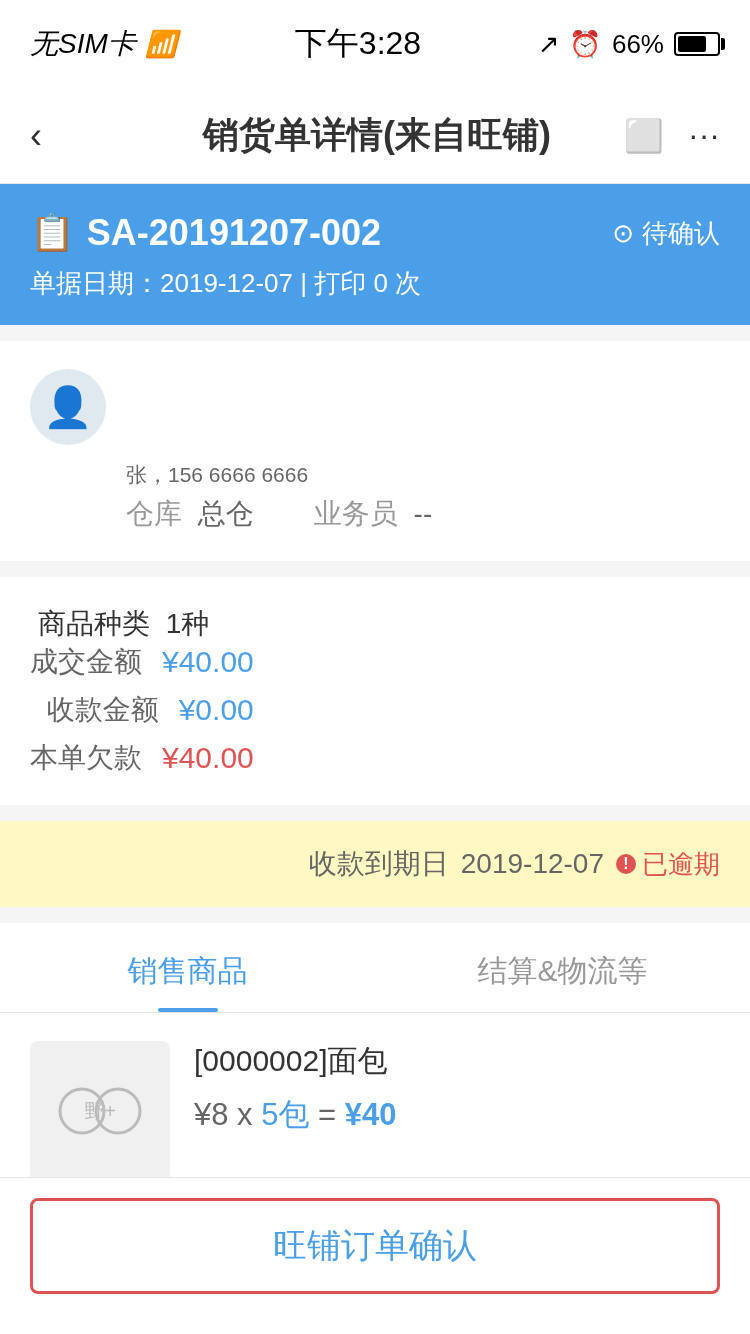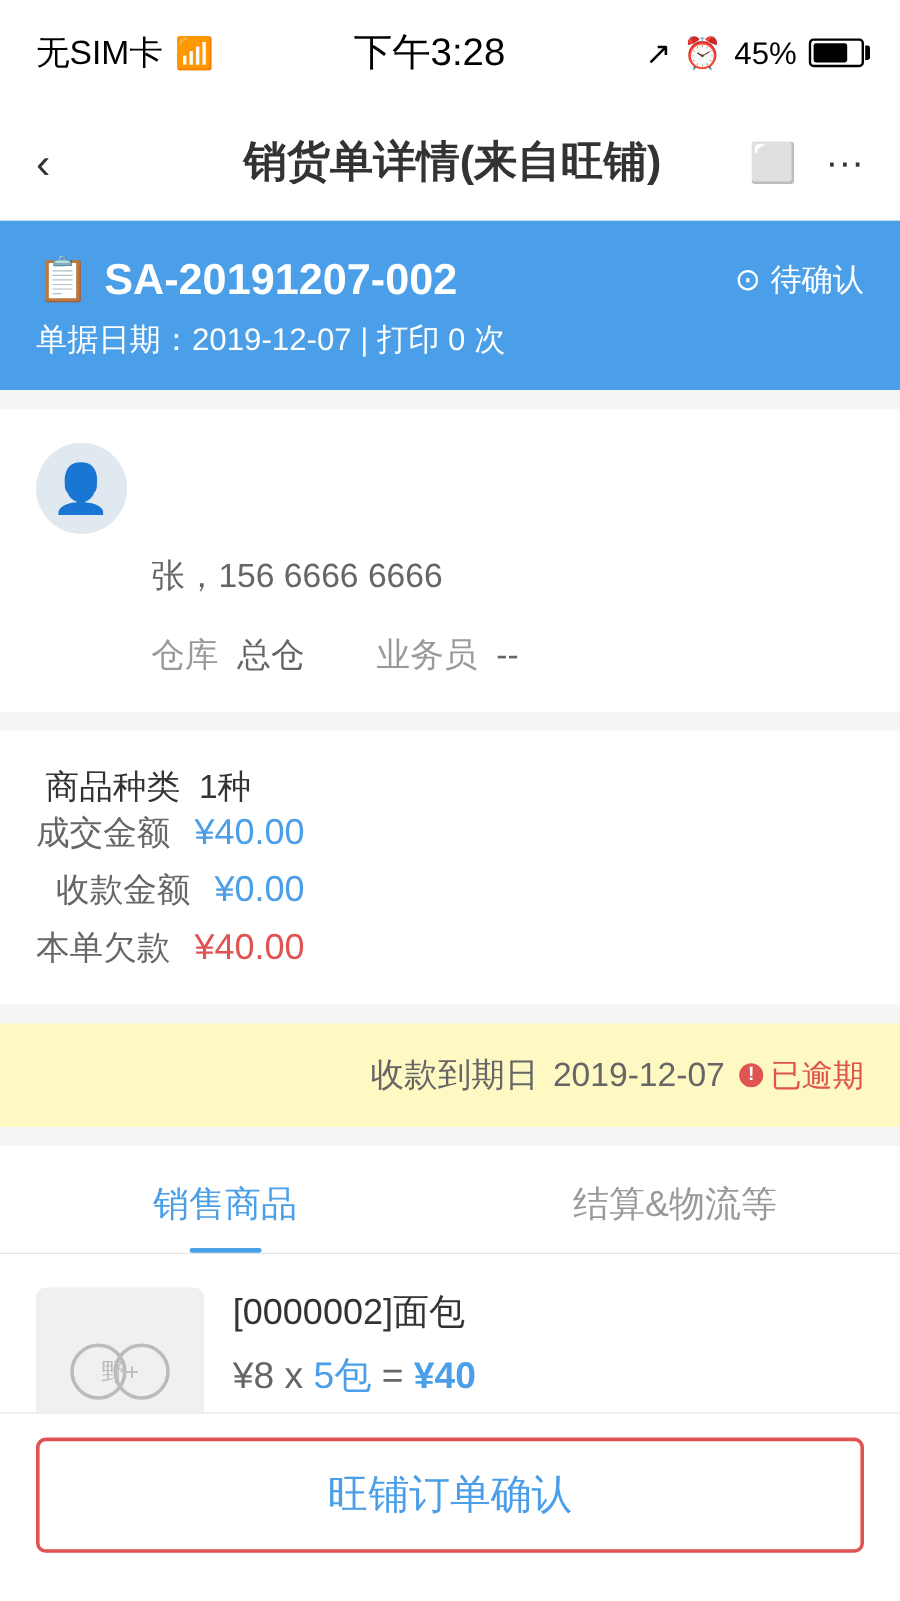--- a/index.html
+++ b/index.html
@@ -22,20 +22,21 @@
       align-items: center;
       justify-content: space-between;
       padding: 0 30px;
       font-size: 28px;
       color: #000;
     }
     .status-bar-left {
       display: flex;
       align-items: center;
       gap: 10px;
+      font-style: italic;
     }
     .status-bar-center {
       font-size: 32px;
       font-weight: 500;
     }
     .status-bar-right {
       display: flex;
       align-items: center;
       gap: 10px;
       font-size: 26px;
@@ -158,23 +159,23 @@
     .avatar-icon {
       font-size: 40px;
       color: #aaa;
     }
     .customer-name {
       font-size: 40px;
       font-weight: 600;
       color: #333;
     }
     .customer-info {
-      font-size: 28px;
+      font-size: 21px;
       color: #666;
-      margin-bottom: 28px;
+      margin-bottom: 6px;
       padding-left: 96px;
     }
     .customer-meta {
       display: flex;
       gap: 60px;
       font-size: 28px;
       color: #666;
       padding-left: 96px;
     }
     .meta-label { color: #999; }
@@ -359,21 +360,21 @@
 
 <div class="status-bar">
   <div class="status-bar-left">
     <span>无SIM卡</span>
     <span class="wifi-icon">📶</span>
   </div>
   <div class="status-bar-center">下午3:28</div>
   <div class="status-bar-right">
     <span>↗</span>
     <span>⏰</span>
-    <span>45%</span>
+    <span>66%</span>
     <div class="battery-icon">
       <div class="battery-fill"></div>
     </div>
   </div>
 </div>
 
 <div class="nav-bar">
   <span class="nav-back">‹</span>
   <span class="nav-title">销货单详情(来自旺铺)</span>
   <div class="nav-right">

